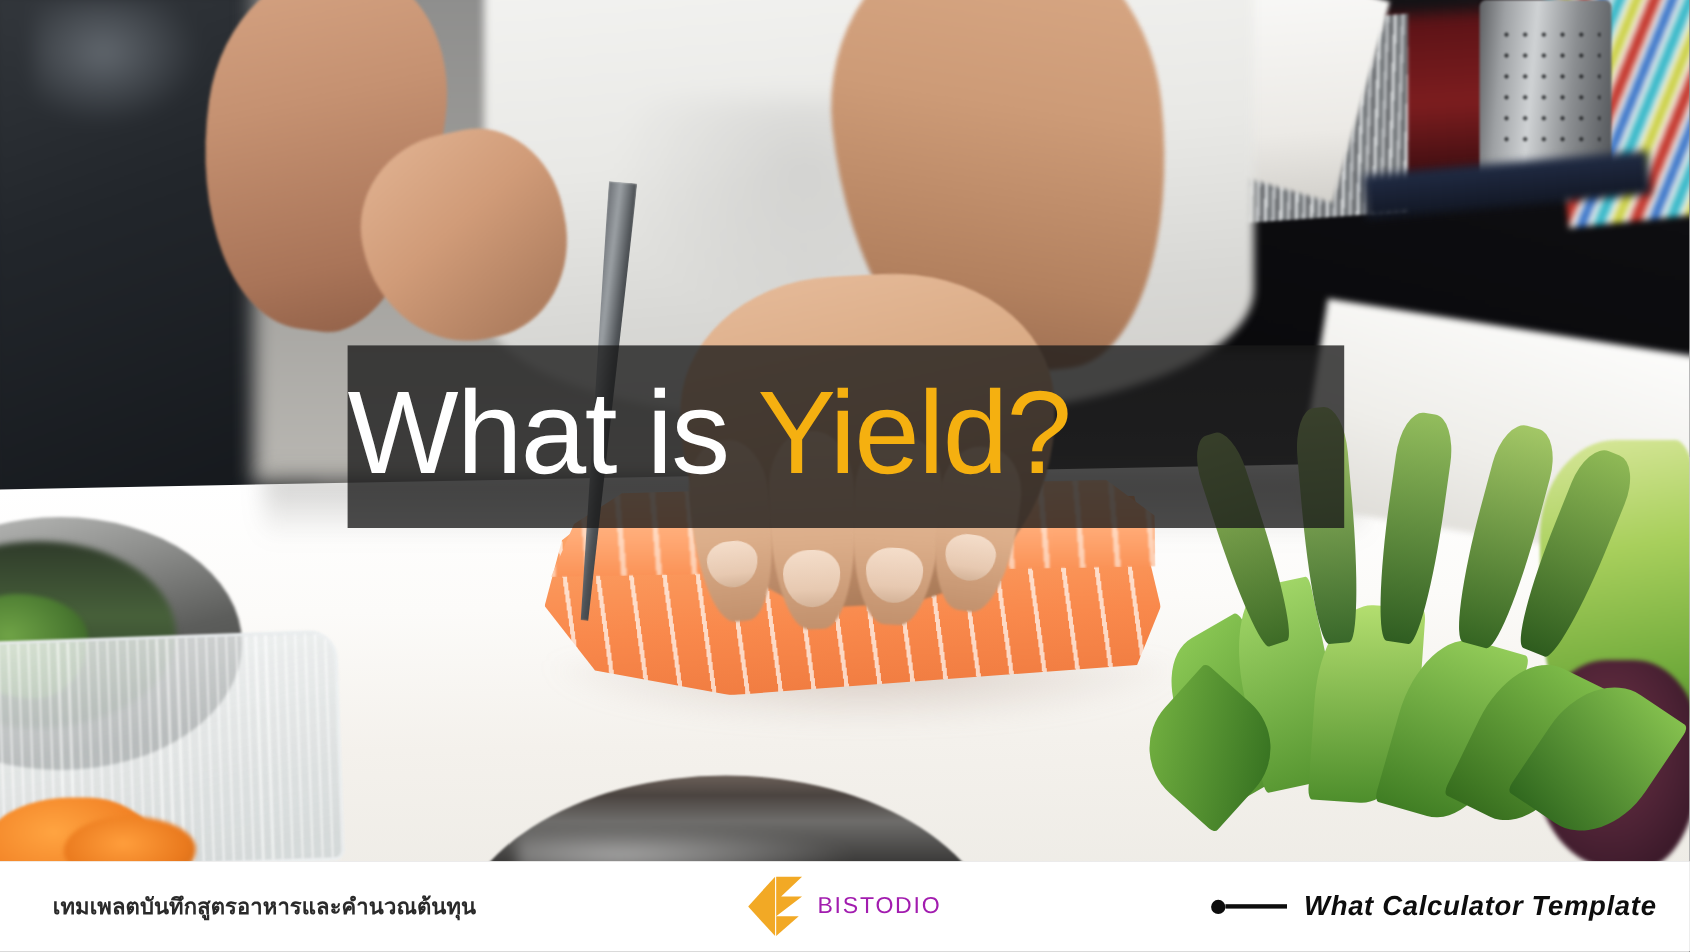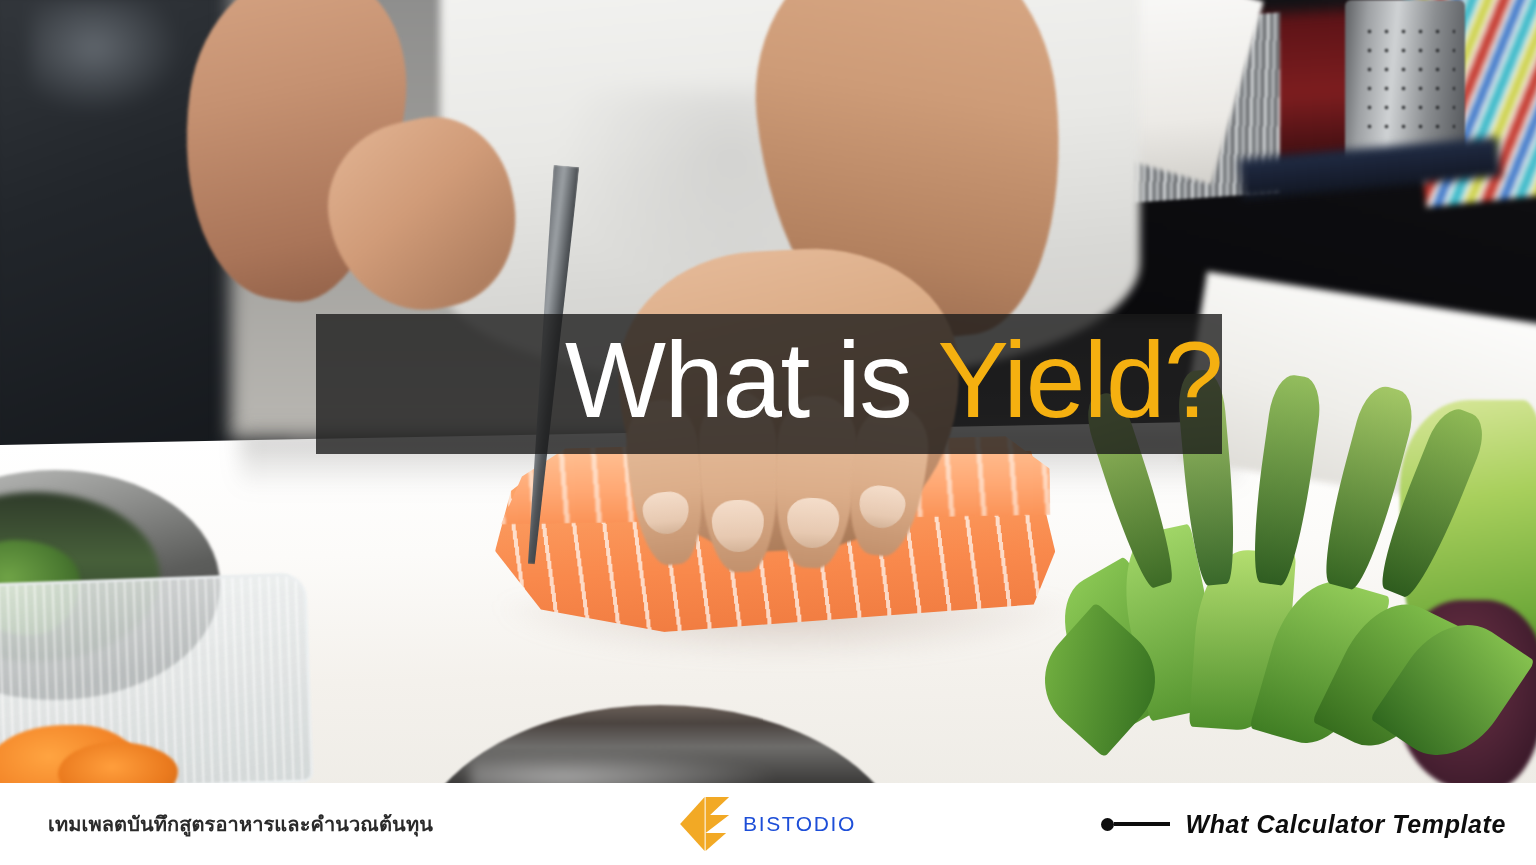--- a/index.html
+++ b/index.html
@@ -329,25 +329,25 @@
     width: 150px; height: 190px;
     background: radial-gradient(ellipse at 45% 40%, #6e3246 0%, #4a2133 55%, #2c1220 100%);
     border-radius: 44% 40% 36% 50% / 46% 40% 52% 50%;
     filter: blur(2px);
   }
 
   
   .title-band {
     position: absolute;
     left: 316px; top: 314px;
-    width: 906px; height: 140px;
+    width: 906px; height: 166px;
     background: rgba(26,26,26,0.78);
     display: flex;
     align-items: center;
-    justify-content: flex-end;
+    justify-content: flex-start;
   }
   .title-text {
     font-size: 107px;
     font-weight: 400;
     letter-spacing: -1.5px;
     line-height: 1;
     white-space: nowrap;
     padding-bottom: 8px;
   }
   .t-white { color: #ffffff; }
@@ -371,21 +371,21 @@
   }
   .footer-center {
     position: absolute; left: 50%;
     transform: translateX(-50%);
     display: flex; align-items: center; gap: 13px;
   }
   .logo-mark { width: 50px; height: 56px; display: block; }
   .logo-word {
     font-size: 21px;
     font-weight: 500;
-    color: #1d4ed8;
+    color: #a21caf;
     letter-spacing: 1.6px;
   }
   .footer-right {
     position: absolute; right: 30px;
     display: flex; align-items: center; gap: 0;
   }
   .bullet-dot {
     width: 13px; height: 13px;
     border-radius: 50%;
     background: #0d0d0d;

